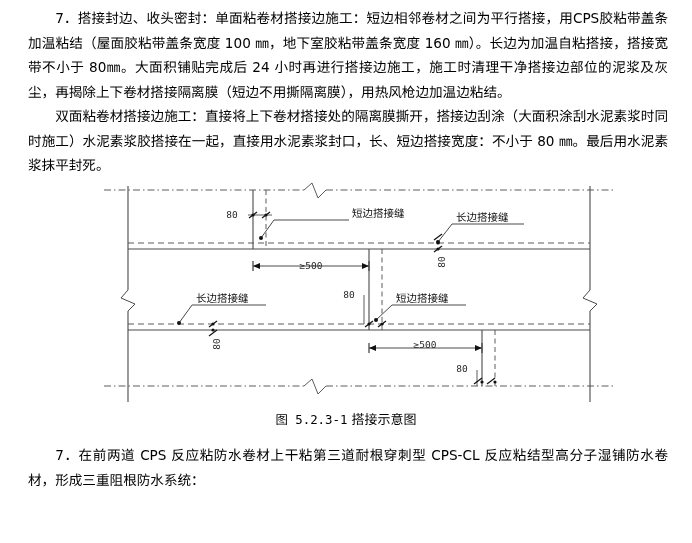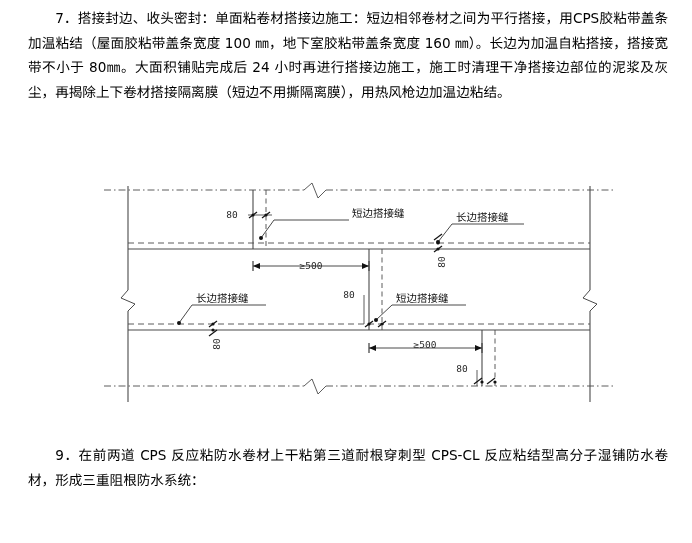--- a/index.html
+++ b/index.html
@@ -81,20 +81,23 @@
 </style>
 </head>
 <body>
 
 <div class="page">
 
   <div class="textblock" style="top: 6px;">
     <p><span>7．搭接封边、收头密封：单面粘卷材搭接边施工：短边相邻卷材之间为平行搭接，用CPS胶粘带盖条加温粘结（屋面胶粘带盖条宽度 100 ㎜，地下室胶粘带盖条宽度 160 ㎜）。长边为加温自粘搭接，搭接宽带不小于 80㎜。大面积铺贴完成后 24 小时再进行搭接边施工，施工时清理干净搭接边部位的泥浆及灰尘，再揭除上下卷材搭接隔离膜（短边不用撕隔离膜），用热风枪边加温边粘结。</span></p>
   </div>
 
+  <div class="textblock" style="top: 104px;">
+    <p><span>双面粘卷材搭接边施工：直接将上下卷材搭接处的隔离膜撕开，搭接边刮涂（大面积涂刮水泥素浆时同时施工）水泥素浆胶搭接在一起，直接用水泥素浆封口，长、短边搭接宽度：不小于 80 ㎜。最后用水泥素浆抹平封死。</span></p>
+  </div>
 
   <div class="figure-wrap">
     <svg class="figure-svg" width="692" height="232" viewBox="0 0 692 232">
       <g stroke="#4a4a4a" fill="none" stroke-width="1">
 
         <path d="M 124 8 L 124 112" stroke-width="1.1"></path>
         <path d="M 124 112 L 117 120 L 131 126 L 124 133" stroke-width="1"></path>
         <path d="M 124 133 L 124 224" stroke-width="1.1"></path>
 
         <path d="M 586 8 L 586 112" stroke-width="1.1"></path>
@@ -203,19 +206,22 @@
       <text class="leadlabel" x="348" y="39" text-anchor="start">短边搭接缝</text>
 
       <text class="leadlabel" x="452" y="43" text-anchor="start">长边搭接缝</text>
 
       <text class="leadlabel" x="192" y="124" text-anchor="start">长边搭接缝</text>
 
       <text class="leadlabel" x="392" y="124" text-anchor="start">短边搭接缝</text>
     </svg>
   </div>
 
+  <div class="caption">
+    <span class="capnum">图 5.2.3-1</span><span>&nbsp;</span><span>搭接示意图</span>
+  </div>
 
   <div class="textblock" style="top: 443px;">
-    <p><span>9．在前两道 CPS 反应粘防水卷材上干粘第三道耐根穿刺型 CPS-CL 反应粘结型高分子湿铺防水卷材，形成三重阻根防水系统：</span></p>
+    <p><span>7．在前两道 CPS 反应粘防水卷材上干粘第三道耐根穿刺型 CPS-CL 反应粘结型高分子湿铺防水卷材，形成三重阻根防水系统：</span></p>
   </div>
 
 
 </div>
 
 </body></html>

